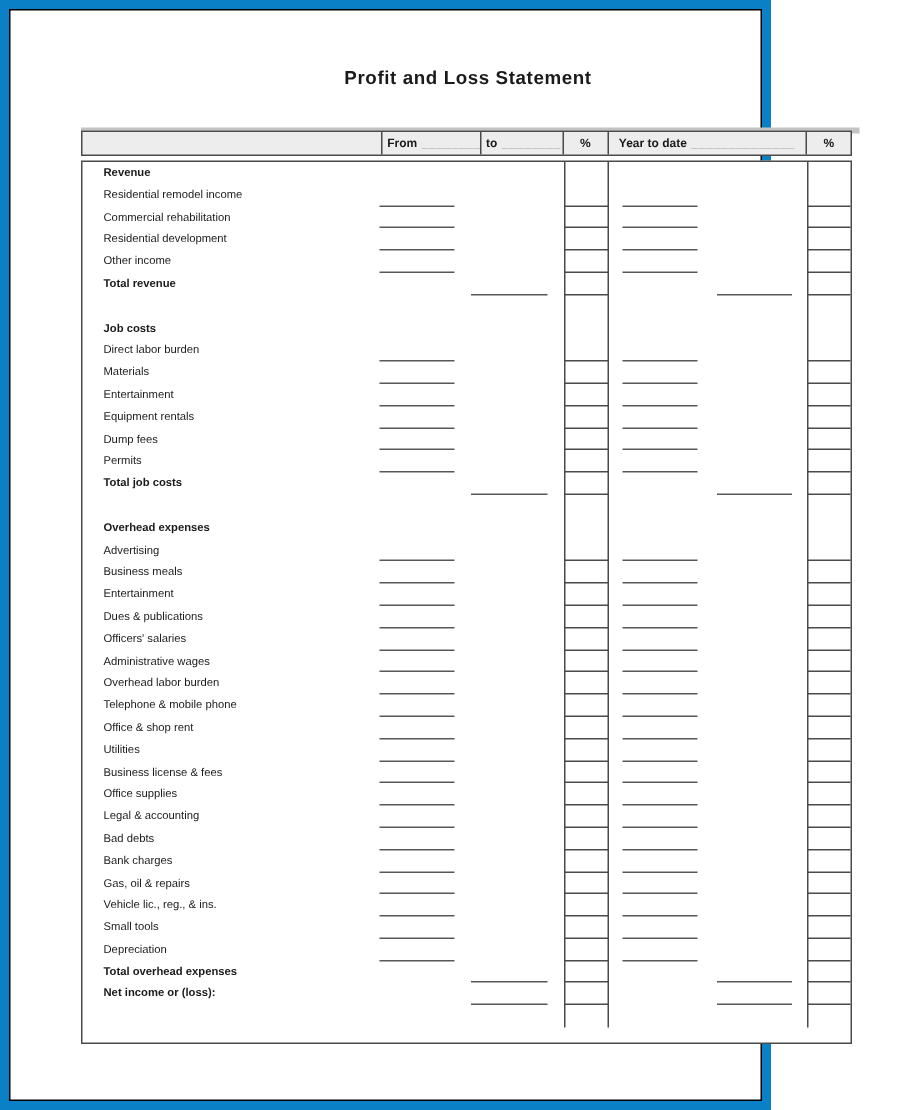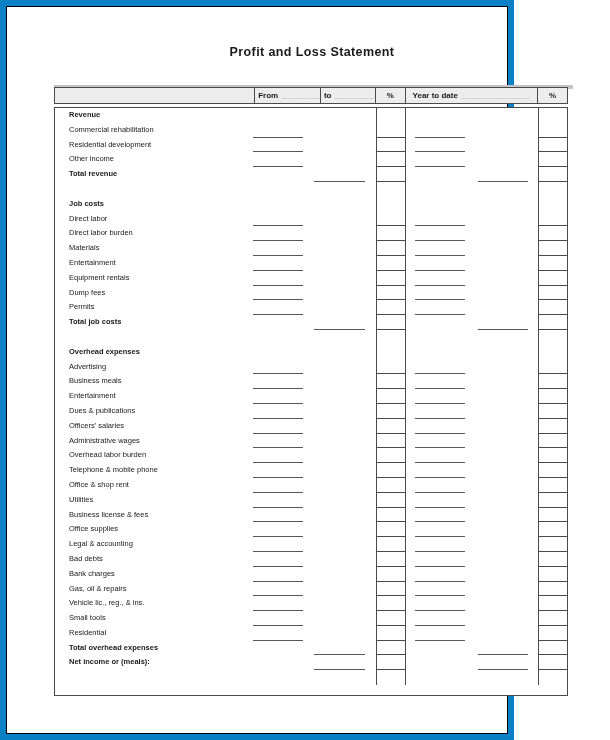--- a/index.html
+++ b/index.html
@@ -137,20 +137,27 @@
 
     <div class="tbody">
       <div class="vline v1"></div>
       <div class="vline v2"></div>
       <div class="vline v3"></div>
       <div id="rows">
           <div class="row section">
             <span class="lbl">Revenue</span>
           </div>
           <div class="row item">
+            <span class="lbl">Residential remodel income</span>
+            <span class="fline from-line"></span>
+            <span class="fline ytd-line"></span>
+            <span class="pdiv p1"></span>
+            <span class="pdiv p2"></span>
+          </div>
+          <div class="row item">
             <span class="lbl">Commercial rehabilitation</span>
             <span class="fline from-line"></span>
             <span class="fline ytd-line"></span>
             <span class="pdiv p1"></span>
             <span class="pdiv p2"></span>
           </div>
           <div class="row item">
             <span class="lbl">Residential development</span>
             <span class="fline from-line"></span>
             <span class="fline ytd-line"></span>
@@ -171,27 +178,20 @@
             <span class="pdiv p1"></span>
             <span class="pdiv p2"></span>
           </div>
           <div class="row blank">
             <span class="lbl"></span>
           </div>
           <div class="row section">
             <span class="lbl">Job costs</span>
           </div>
           <div class="row item">
-            <span class="lbl">Direct labor</span>
-            <span class="fline from-line"></span>
-            <span class="fline ytd-line"></span>
-            <span class="pdiv p1"></span>
-            <span class="pdiv p2"></span>
-          </div>
-          <div class="row item">
             <span class="lbl">Direct labor burden</span>
             <span class="fline from-line"></span>
             <span class="fline ytd-line"></span>
             <span class="pdiv p1"></span>
             <span class="pdiv p2"></span>
           </div>
           <div class="row item">
             <span class="lbl">Materials</span>
             <span class="fline from-line"></span>
             <span class="fline ytd-line"></span>
@@ -359,35 +359,35 @@
             <span class="pdiv p2"></span>
           </div>
           <div class="row item">
             <span class="lbl">Small tools</span>
             <span class="fline from-line"></span>
             <span class="fline ytd-line"></span>
             <span class="pdiv p1"></span>
             <span class="pdiv p2"></span>
           </div>
           <div class="row item">
-            <span class="lbl">Residential</span>
+            <span class="lbl">Depreciation</span>
             <span class="fline from-line"></span>
             <span class="fline ytd-line"></span>
             <span class="pdiv p1"></span>
             <span class="pdiv p2"></span>
           </div>
           <div class="row total">
             <span class="lbl">Total overhead expenses</span>
             <span class="fline from-line"></span>
             <span class="fline ytd-line"></span>
             <span class="pdiv p1"></span>
             <span class="pdiv p2"></span>
           </div>
           <div class="row total">
-            <span class="lbl">Net income or (meals):</span>
+            <span class="lbl">Net income or (loss):</span>
             <span class="fline from-line"></span>
             <span class="fline ytd-line"></span>
             <span class="pdiv p1"></span>
             <span class="pdiv p2"></span>
           </div>
         </div>
     </div>
 
   </div>
 </div>

